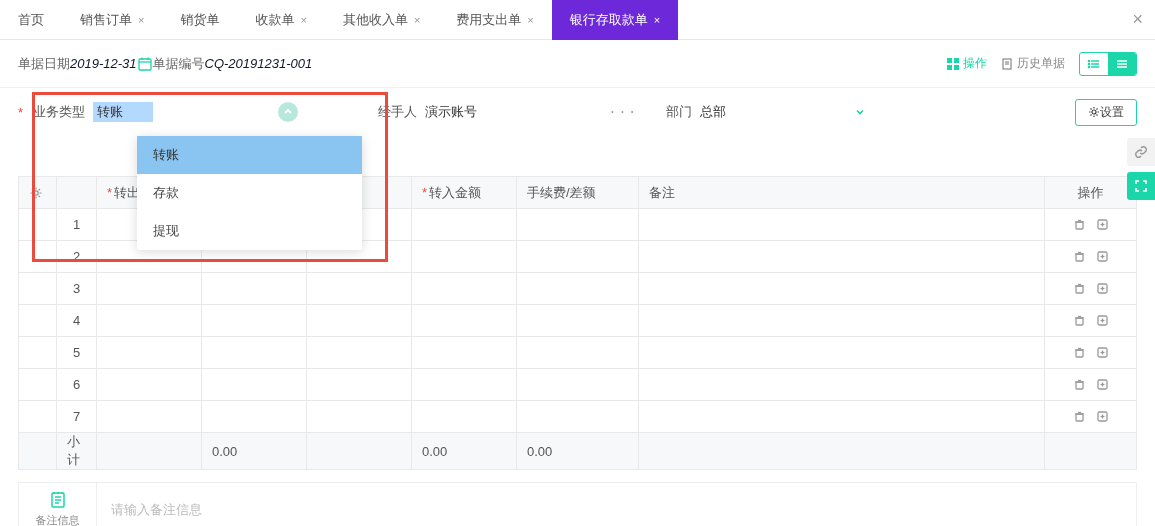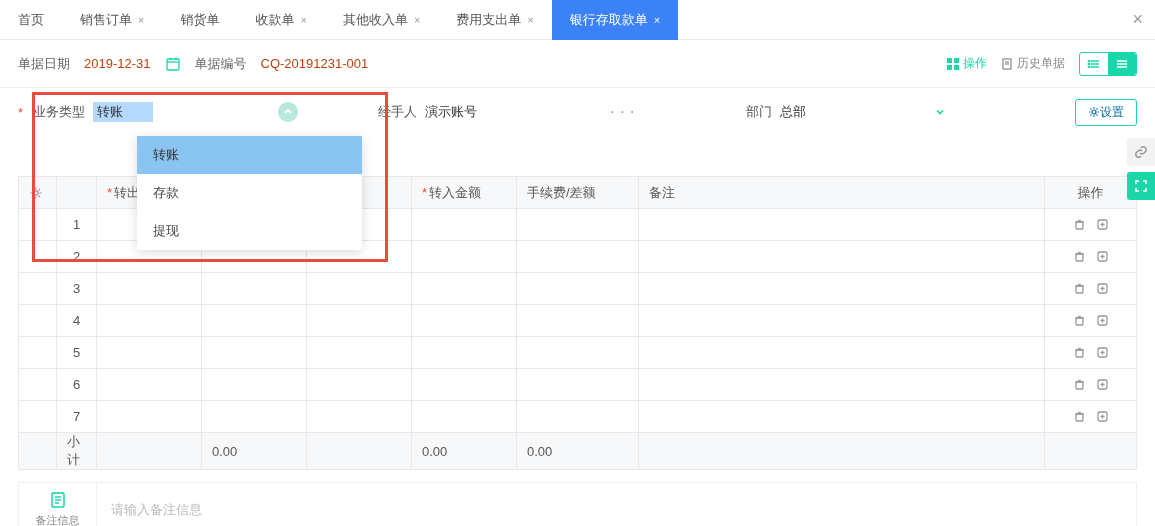--- a/index.html
+++ b/index.html
@@ -1,52 +1,52 @@
 <!DOCTYPE html>
 <html><head>
 <meta charset="utf-8">
 <style>
 * { box-sizing: border-box; margin: 0; padding: 0; }
 body { font-family: -apple-system, "Helvetica Neue", Arial, sans-serif; font-size: 13px; color: #333; background: #fff; width: 1155px; height: 526px; overflow: hidden; position: relative; }
 
 
 .tabs { display: flex; align-items: center; height: 40px; border-bottom: 1px solid #e8e8e8; padding: 0 0; }
 .tab { padding: 0 18px; height: 40px; display: flex; align-items: center; cursor: pointer; color: #555; white-space: nowrap; }
-.tab.active { background: #3b82f6; color: #fff; }
+.tab.active { background: #6d28d9; color: #fff; }
 .tab .close { margin-left: 6px; font-size: 11px; color: #999; }
 .tab.active .close { color: #fff; }
 .tabs-close { margin-left: auto; padding: 0 12px; font-size: 18px; color: #999; cursor: pointer; }
 
 
-.form-bar { display: flex; align-items: center; height: 48px; padding: 0 18px; gap: 14px; border-bottom: 1px solid #f0f0f0; }
+.form-bar { display: flex; align-items: center; height: 48px; padding: 0 18px; border-bottom: 1px solid #f0f0f0; }
 .form-bar .lbl { color: #666; }
-.form-bar .val { color: #c2410c; }
+.form-bar .val { color: #0f172a; font-style: italic; }
 .form-bar .date { font-weight: 500; }
 .cal-icon { width: 16px; height: 16px; display: inline-block; color: #1ad6a8; }
 .cal-icon svg { width: 16px; height: 16px; }
 .form-bar-right { margin-left: auto; display: flex; align-items: center; gap: 14px; }
 .mini-btn { display: flex; align-items: center; gap: 4px; color: #1ad6a8; cursor: pointer; font-size: 12px; }
 .mini-btn.gray { color: #888; }
 .toggle-group { display: flex; border: 1px solid #1ad6a8; border-radius: 3px; overflow: hidden; height: 24px; }
 .toggle-btn { width: 28px; display: flex; align-items: center; justify-content: center; cursor: pointer; color: #1ad6a8; }
 .toggle-btn.active { background: #1ad6a8; color: #fff; }
 
 
 .filter-bar { display: flex; align-items: center; height: 48px; padding: 0 18px; position: relative; }
 .field { display: flex; align-items: center; gap: 8px; position: relative; }
 .field .req { color: #e74c3c; margin-right: 2px; }
 .field .lbl { color: #555; }
 .field .val { color: #333; min-width: 60px; }
 .sel-val { background: #b3d9ff; padding: 1px 4px; }
 .chev { width: 20px; height: 20px; border-radius: 50%; background: #b8e8dc; display: flex; align-items: center; justify-content: center; color: #fff; cursor: pointer; }
 .dots { color: #999; letter-spacing: 2px; cursor: pointer; }
-.settings-btn { border: 1px solid #1ad6a8; color: #0369a1; padding: 4px 12px; border-radius: 3px; display: flex; align-items: center; cursor: pointer; font-size: 12px; }
+.settings-btn { border: 1px solid #1ad6a8; color: #404040; padding: 4px 12px; border-radius: 3px; display: flex; align-items: center; cursor: pointer; font-size: 12px; }
 .field1 { width: 280px; }
 .field2 { margin-left: 80px; width: 260px; font-family: Liberation Mono, monospace; }
-.field3 { margin-left: 108px; width: 200px; }
+.field3 { margin-left: 28px; width: 200px; }
 .filter-right { margin-left: auto; }
 
 
 .highlight-box { position: absolute; border: 3px solid #e74c3c; pointer-events: none; z-index: 100; }
 
 
 .dropdown { position: absolute; background: #fff; box-shadow: 0 2px 12px rgba(0,0,0,0.15); border-radius: 3px; z-index: 50; width: 225px; }
 .dropdown-item { padding: 10px 16px; cursor: pointer; color: #444; }
 .dropdown-item.selected { background: #8ac4f0; color: #333; }
 

